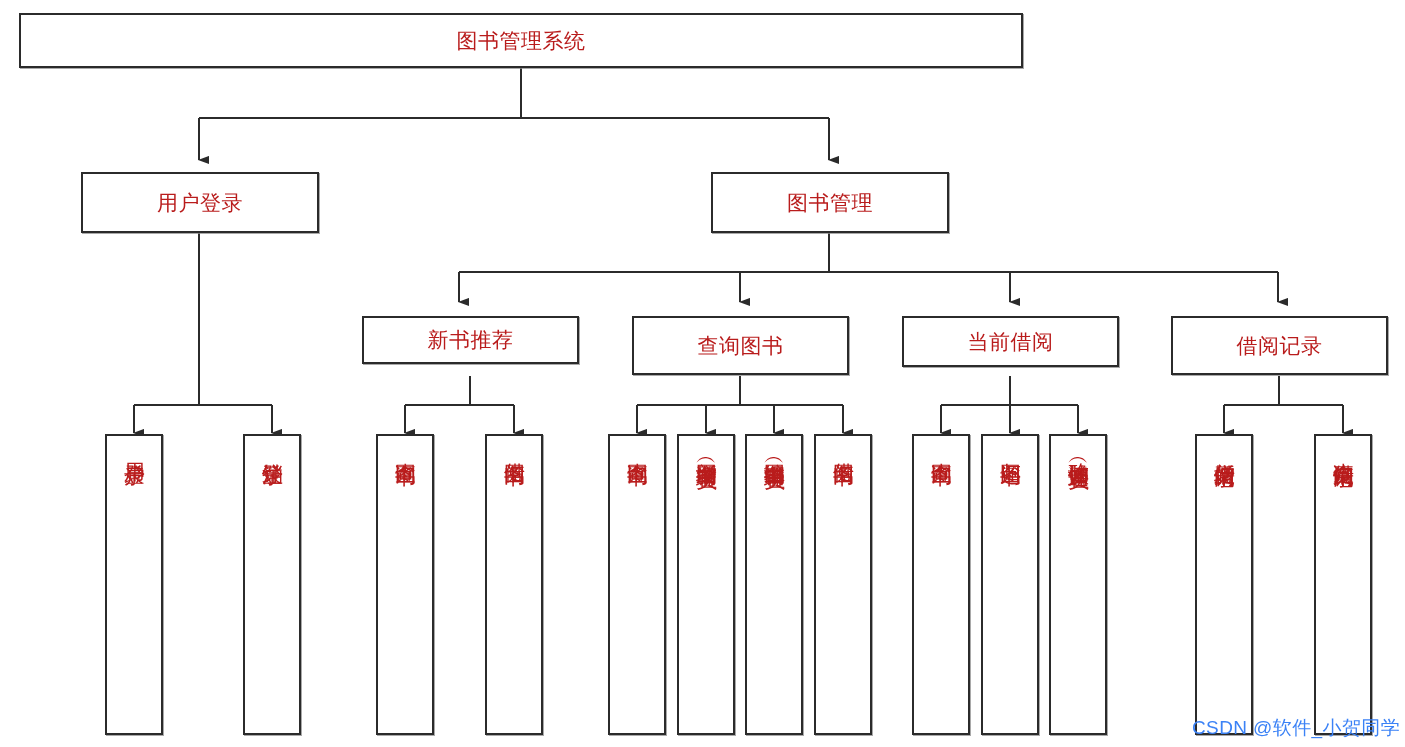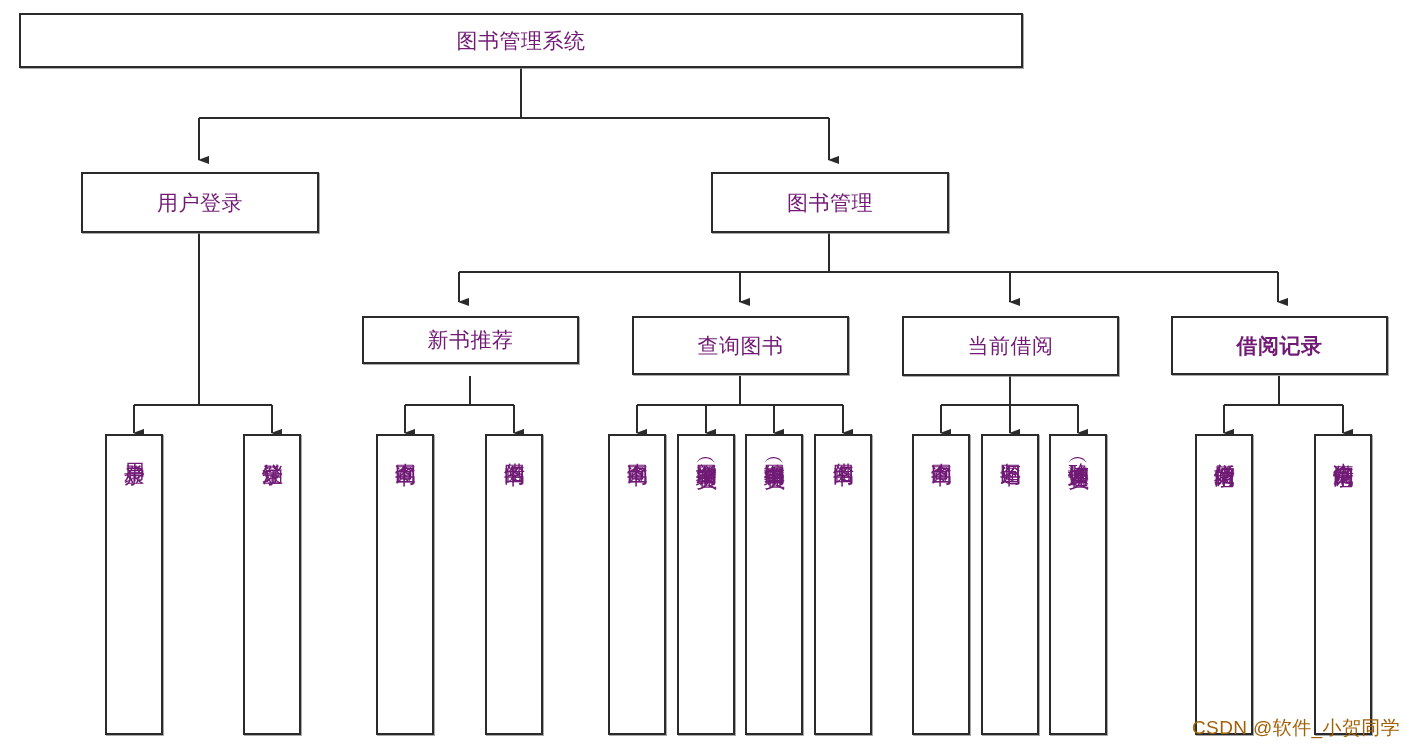--- a/index.html
+++ b/index.html
@@ -30,21 +30,21 @@
     position: absolute;
     box-sizing: border-box;
     background: #ffffff;
     border: 2px solid #2b2b2b;
     display: flex;
     align-items: center;
     justify-content: center;
     box-shadow: 1px 1px 0 rgba(140,140,140,0.75);
   }
   .node .label {
-    color: #701a75;
+    color: #b91c1c;
     font-size: 21px;
     line-height: 1.12;
     letter-spacing: 0.5px;
     white-space: nowrap;
   }
   .node.horizontal .label {
     writing-mode: horizontal-tb;
   }
   .node.vertical {
     align-items: flex-start;
@@ -54,21 +54,21 @@
   .node.vertical .label {
     writing-mode: vertical-rl;
     text-orientation: upright;
     font-size: 21px;
     line-height: 1.18;
     letter-spacing: 1px;
     white-space: nowrap;
   }
   .watermark {
     position: absolute;
-    color: #a16207;
+    color: #3b82f6;
     font-size: 19px;
     white-space: nowrap;
     letter-spacing: 0.4px;
   }
 </style>
 </head>
 <body>
 
 <div id="diagram-root">
 
@@ -133,24 +133,24 @@
   <div class="node horizontal" style="left:711px; top:172px; width:238px; height:61px;">
     <span class="label">图书管理</span>
   </div>
 
   <div class="node horizontal" style="left:362px; top:316px; width:217px; height:48px;">
     <span class="label">新书推荐</span>
   </div>
   <div class="node horizontal" style="left:632px; top:316px; width:217px; height:59px;">
     <span class="label">查询图书</span>
   </div>
-  <div class="node horizontal" style="left:902px; top:316px; width:217px; height:60px;">
+  <div class="node horizontal" style="left:902px; top:316px; width:217px; height:51px;">
     <span class="label">当前借阅</span>
   </div>
-  <div class="node horizontal" style="left:1171px; top:316px; width:217px; height:59px;font-weight:bold;">
+  <div class="node horizontal" style="left:1171px; top:316px; width:217px; height:59px;">
     <span class="label">借阅记录</span>
   </div>
 
   <div class="node vertical" style="left:105px; top:434px; width:58px; height:301px;">
     <span class="label">用户登录</span>
   </div>
   <div class="node vertical" style="left:243px; top:434px; width:58px; height:301px;">
     <span class="label">注销登录</span>
   </div>
 

